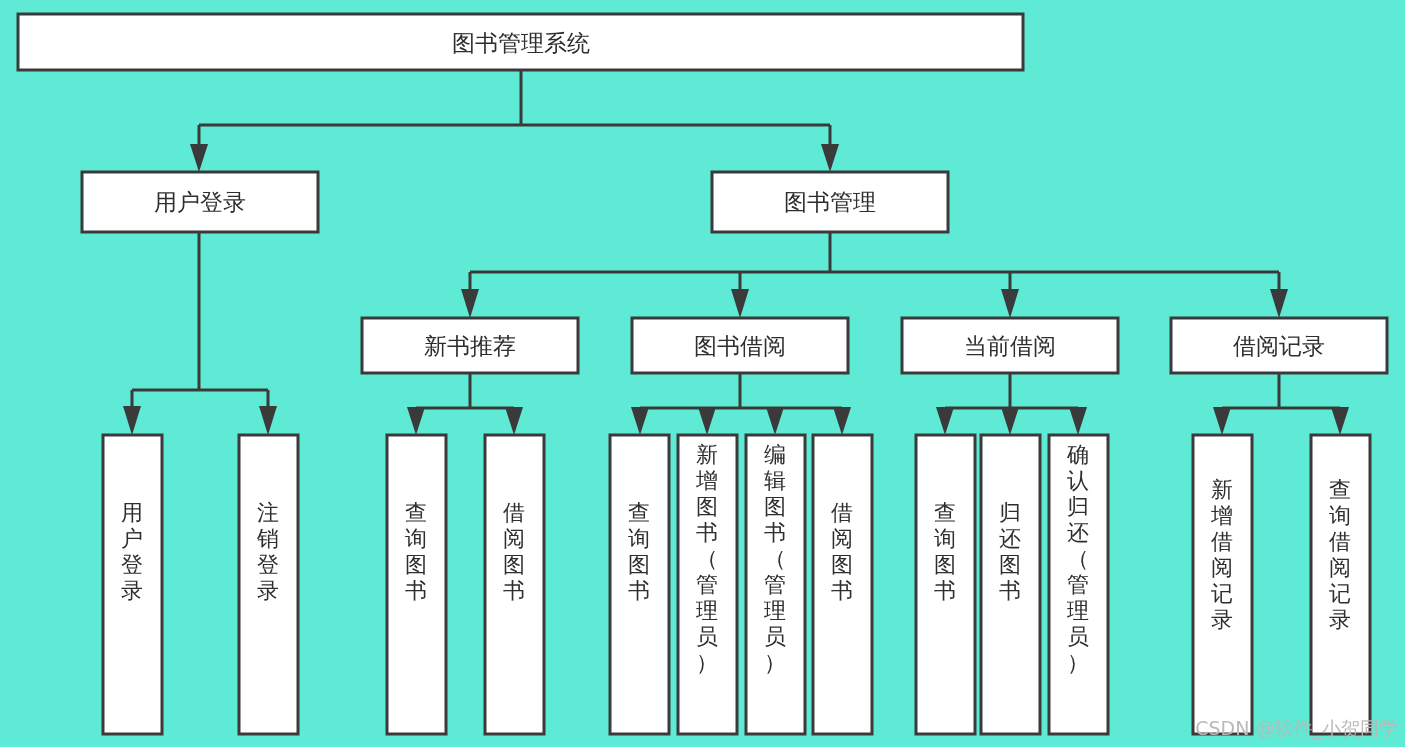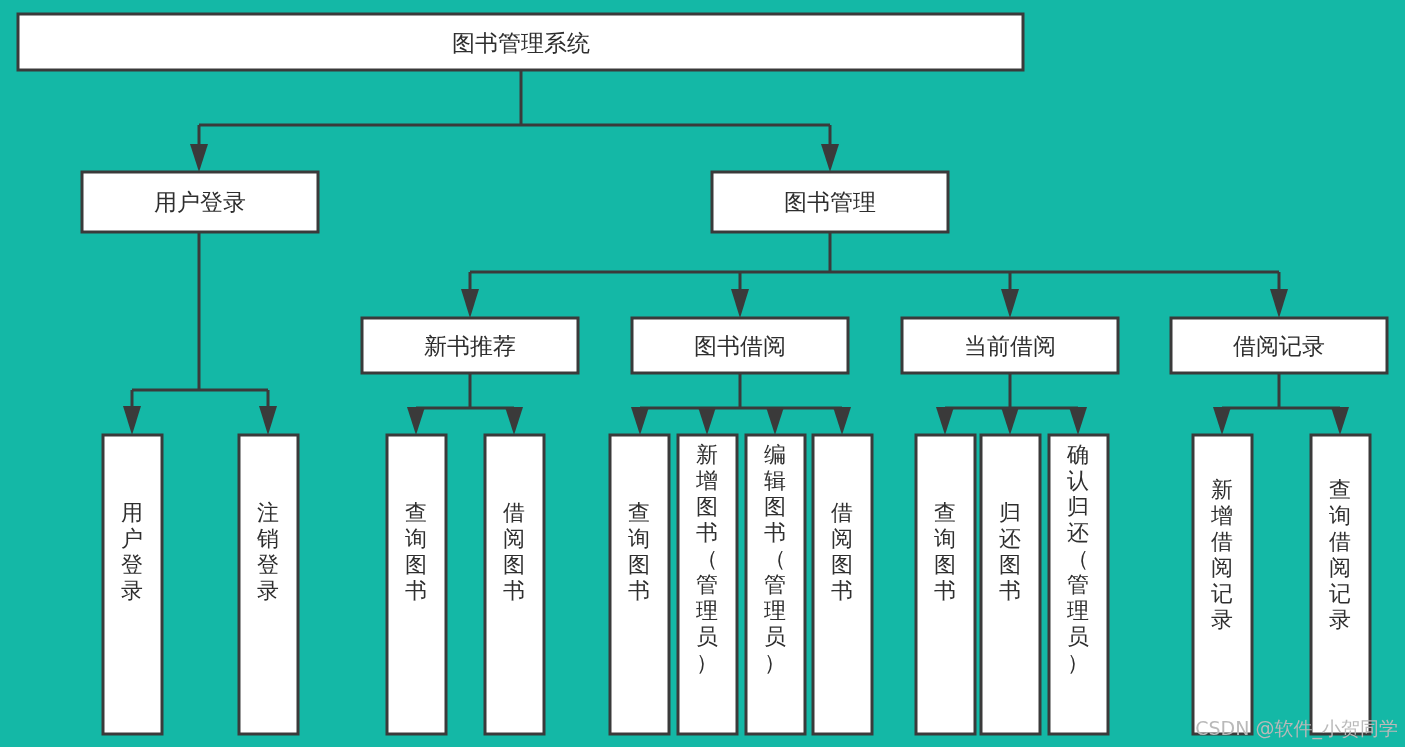--- a/index.html
+++ b/index.html
@@ -7,21 +7,21 @@
     padding: 0;
     background: #ffffff;
   }
   body {
     font-family: "DejaVu Sans", "Liberation Sans", sans-serif;
   }
   #diagram-root {
     position: relative;
     width: 1405px;
     height: 747px;
-    background: #14b8a6;
+    background: #5eead4;
     overflow: hidden;
   }
   svg#tree-svg {
     position: absolute;
     top: 0;
     left: 0;
     width: 1405px;
     height: 747px;
   }
   .node-box {

